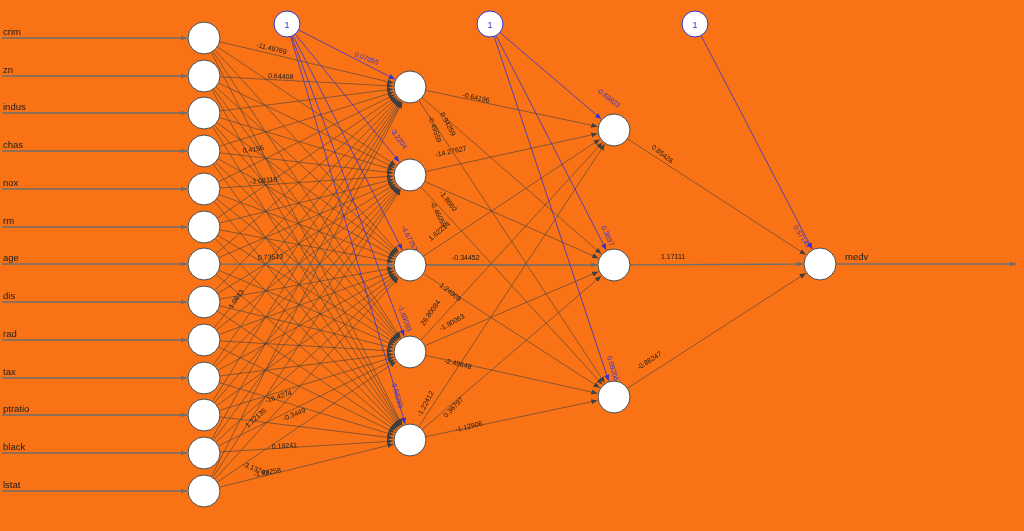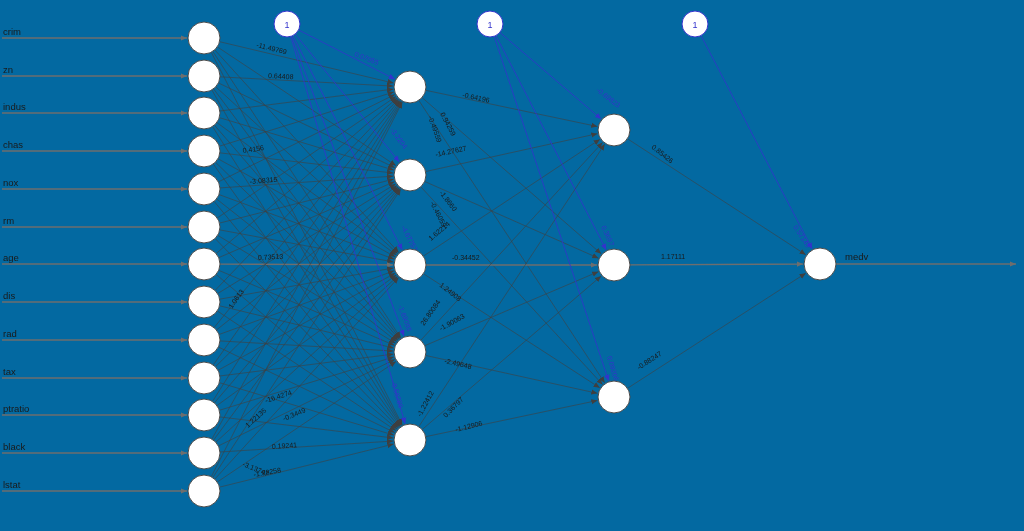--- a/index.html
+++ b/index.html
@@ -1,16 +1,16 @@
 <!DOCTYPE html>
 <html><head>
 <meta charset="utf-8">
 <style>
   html,body{margin:0;padding:0;background:#ffffff;}
-  #stage{position:relative;width:1024px;height:531px;background:#0369a1;overflow:hidden;
+  #stage{position:relative;width:1024px;height:531px;background:#f97316;overflow:hidden;
          font-family:"Liberation Sans", sans-serif;}
   svg text{font-family:"Liberation Sans", sans-serif;}
 </style>
 </head>
 <body>
 
 <div id="stage">
   <svg id="net" width="1024" height="531" viewBox="0 0 1024 531">
       <defs>
         <marker id="ab" viewBox="0 0 8 6" refX="7" refY="3" markerWidth="7" markerHeight="6" orient="auto" markerUnits="userSpaceOnUse">

